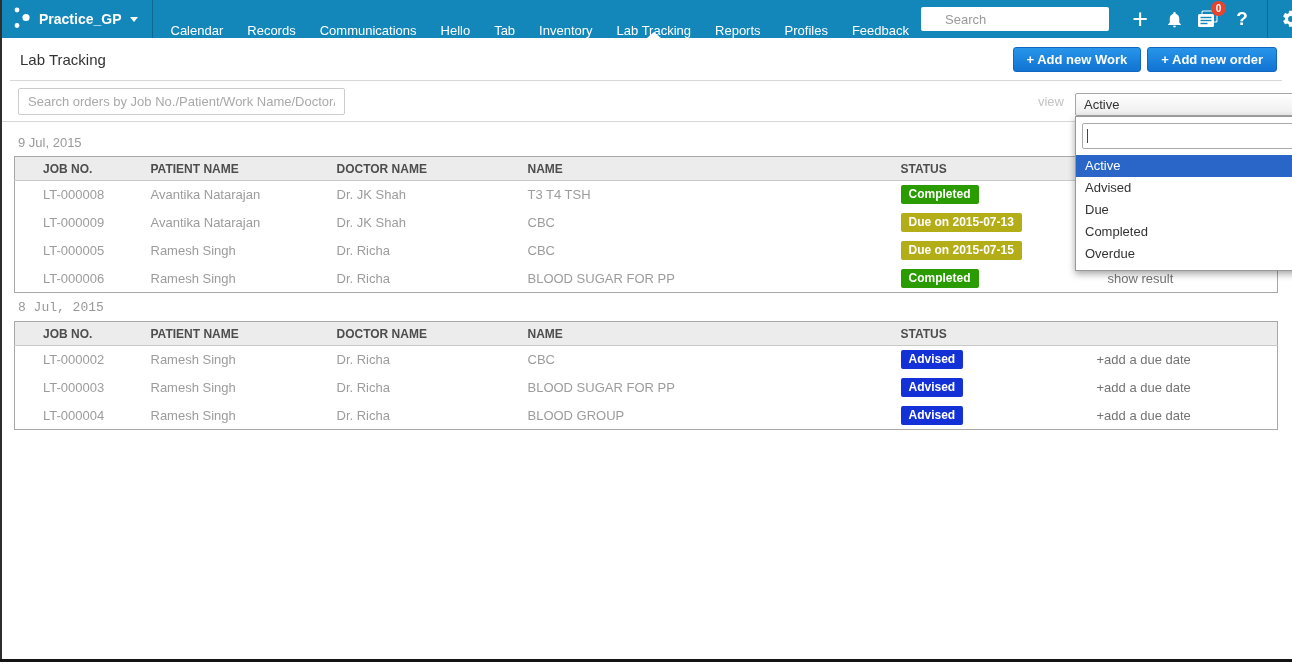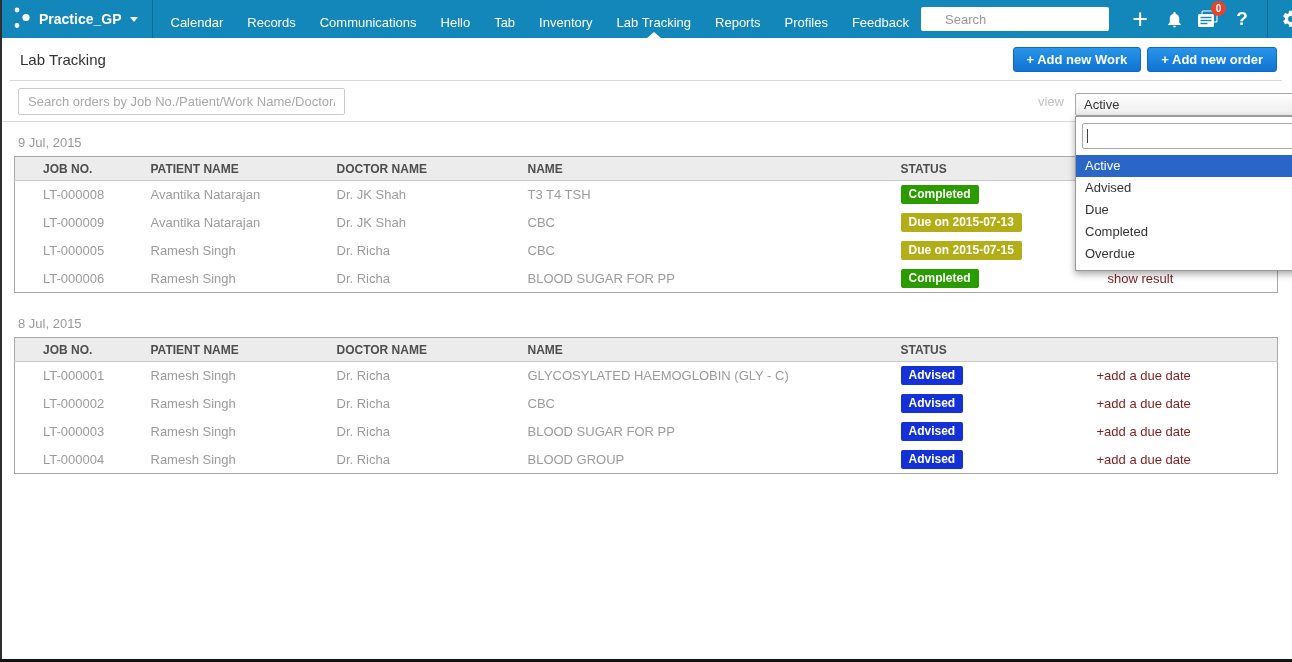--- a/index.html
+++ b/index.html
@@ -21,21 +21,21 @@
     height:38px; display:flex; align-items:center; padding:0 14px 0 8px;
     border-right:1px solid rgba(0,0,0,.22); cursor:pointer;
   }
   .brand-label { color:#fff; font-size:14px; font-weight:700; margin-left:5px; }
   .caret-down {
     width:0; height:0; border-left:4px solid transparent; border-right:4px solid transparent;
     border-top:5px solid #fff; margin-left:8px; display:inline-block;
   }
   .menu { display:flex; align-items:center; height:38px; margin-left:6px; }
   .menu-item {
-    color:#fff; font-size:13px; padding:4px 12px; height:38px; line-height:38px;
+    color:#fff; font-size:13px; padding:12px 12px; height:38px; line-height:38px;
     text-decoration:none; position:relative; white-space:nowrap; cursor:pointer;
   }
   .menu-item.active::after {
     content:""; position:absolute; bottom:0; left:50%; margin-left:-7px;
     border-left:7px solid transparent; border-right:7px solid transparent;
     border-bottom:6px solid #fff;
   }
   .nav-right { margin-left:auto; display:flex; align-items:center; height:38px; }
   .nav-search {
     width:188px; height:24px; border:none; border-radius:2px; padding:0 24px;
@@ -73,39 +73,39 @@
   .filter-row { height:40px; position:relative; display:flex; align-items:center; }
   .orders-search {
     margin-left:18px; width:327px; height:27px; border:1px solid #ccc; border-radius:2px;
     padding:0 9px; font-size:13px; color:#555; font-family:inherit; outline:none;
   }
   .orders-search::placeholder { color:#a9a9a9; }
   .view-label { position:absolute; right:228px; color:#c3c3c3; font-size:13px; }
 
   
   .date-label { font-size:13px; color:#999; margin:13px 0 6px 18px; }
-  .section-2 .date-label { margin-top:23px; }
+  .section-2 .date-label { margin-top:7px;font-family:Liberation Mono, monospace; }
   table.orders {
     border-collapse:collapse; table-layout:fixed; width:1264px; margin:0 14px;
     border:1px solid #a8a8a8;
   }
   table.orders th {
     background:#ececec; height:24px; text-align:left; font-size:12px; font-weight:700;
     color:#4d4d4d; border-bottom:1px solid #c9c9c9;
   }
   table.orders td { height:28px; font-size:13px; color:#9c9c9c; vertical-align:middle; }
   table.orders th:first-child, table.orders td:first-child { padding-left:28px; }
   .badge {
     display:inline-block; padding:2px 8px 3px; border-radius:2px;
     color:#fff; font-size:12px; font-weight:700; line-height:14px;
   }
   .badge-completed { background:#2a9c00; }
   .badge-due       { background:#b3ad17; }
   .badge-advised   { background:#1331d6; }
-  .lnk { color:#7f1d1d; font-size:13px; text-decoration:none; cursor:pointer; }
+  .lnk { color:#737373; font-size:13px; text-decoration:none; cursor:pointer; }
 
   
   .dropdown-widget { position:absolute; left:1075px; top:93px; width:243px; z-index:50; }
   .dd-select {
     height:23px; border:1px solid #a7a7a7; border-radius:2px;
     background:linear-gradient(#ffffff,#ededed);
     display:flex; align-items:center; justify-content:space-between;
     padding:0 8px; font-size:13px; color:#333; cursor:pointer;
   }
   .dd-select .caret-down { border-top-color:#555; margin-left:0; }
@@ -273,28 +273,20 @@
         <th>JOB NO.</th>
         <th>PATIENT NAME</th>
         <th>DOCTOR NAME</th>
         <th>NAME</th>
         <th>STATUS</th>
         <th></th>
       </tr>
     </thead>
     <tbody>
       <tr>
-        <td>LT-000001</td>
-        <td>Ramesh Singh</td>
-        <td>Dr. Richa</td>
-        <td>GLYCOSYLATED HAEMOGLOBIN (GLY - C)</td>
-        <td><span class="badge badge-advised">Advised</span></td>
-        <td style="padding-left:16px;"><a class="lnk">+add a due date</a></td>
-      </tr>
-      <tr>
         <td>LT-000002</td>
         <td>Ramesh Singh</td>
         <td>Dr. Richa</td>
         <td>CBC</td>
         <td><span class="badge badge-advised">Advised</span></td>
         <td style="padding-left:16px;"><a class="lnk">+add a due date</a></td>
       </tr>
       <tr>
         <td>LT-000003</td>
         <td>Ramesh Singh</td>

